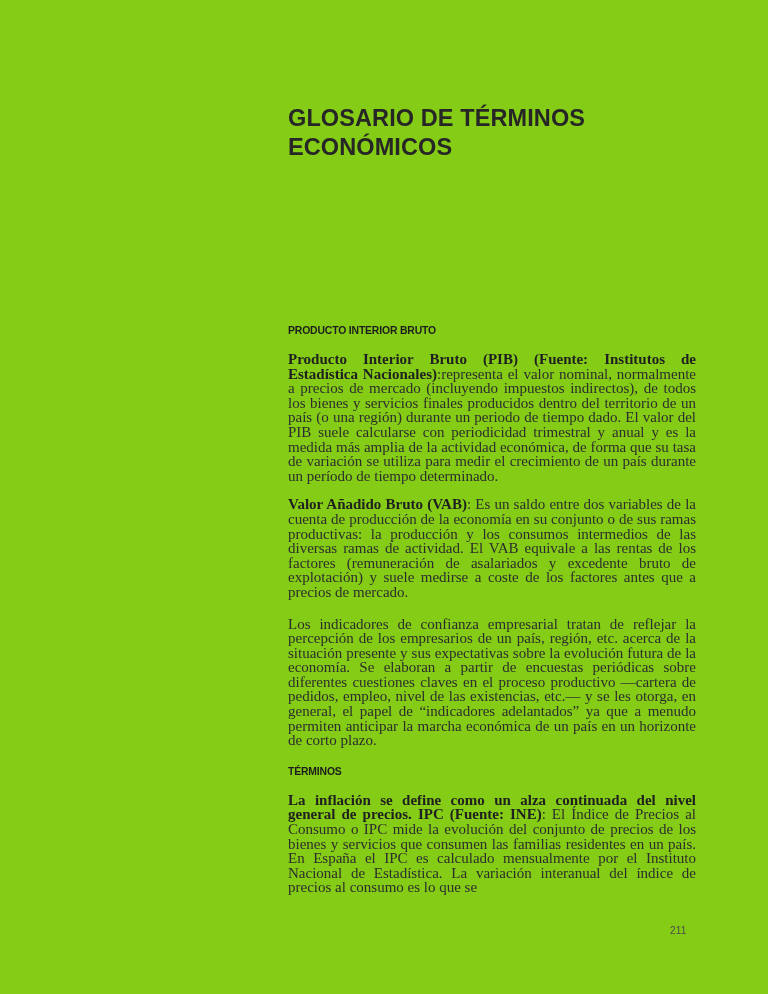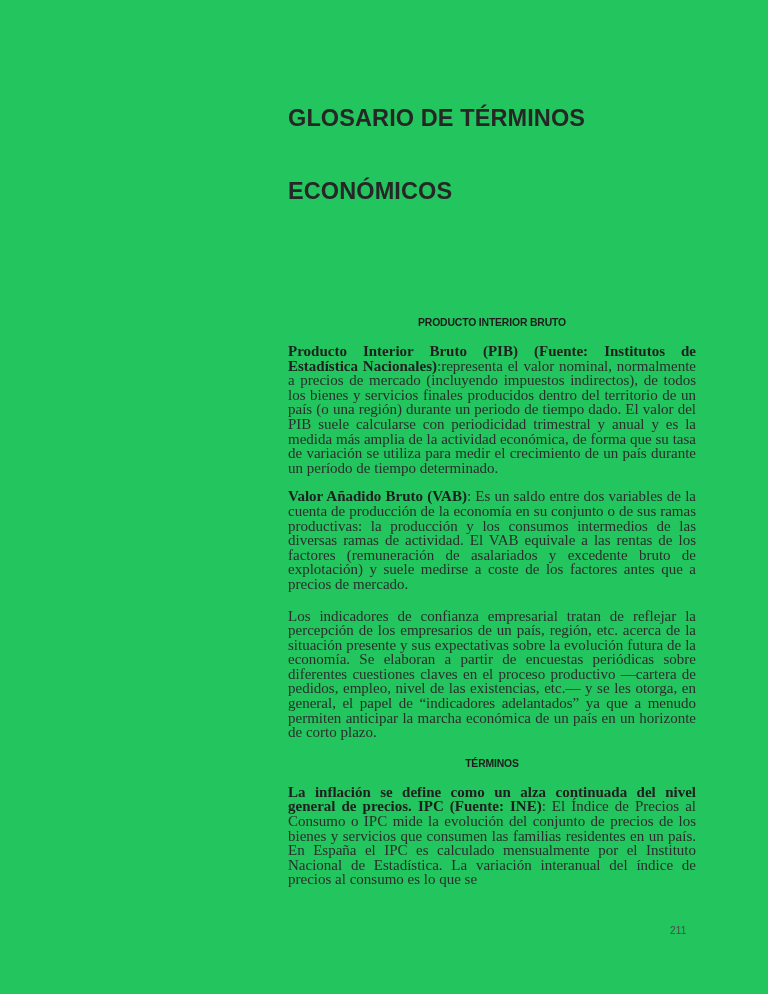--- a/index.html
+++ b/index.html
@@ -11,21 +11,21 @@
     width: 768px;
     height: 994px;
     position: relative;
     font-family: "Liberation Serif", serif;
     -webkit-font-smoothing: antialiased;
   }
 
   .page {
     position: absolute;
     inset: 0;
-    background: #22c55e;
+    background: #84cc16;
     overflow: hidden;
   }
 
   
   .title-block {
     position: absolute;
     left: 288px;
     top: 104px;
     width: 420px;
   }
@@ -33,40 +33,38 @@
     font-family: "Liberation Sans", sans-serif;
     font-weight: bold;
     font-size: 23.5px;
     line-height: 29px;
     letter-spacing: 0.1px;
     color: #262626;
     margin: 0;
   }
   .doc-title .line2 {
     display: block;
-    margin-top: 44px;
   }
 
   
   .content {
     position: absolute;
     left: 288px;
     top: 316px;
     width: 408px;
   }
 
   .section-heading {
     font-family: "Liberation Sans", sans-serif;
     font-weight: bold;
     font-size: 10.4px;
     line-height: 13px;
     letter-spacing: -0.15px;
     color: #1d1d1d;
-    margin: 0 0 15px 0;
-    text-align: center;
+    margin: 8px 0 15px 0;
   }
 
   .body-par {
     font-family: "Liberation Serif", serif;
     font-size: 15px;
     line-height: 14.6px;
     color: #2d2d2d;
     text-align: justify;
     text-justify: inter-word;
     margin: 0;

